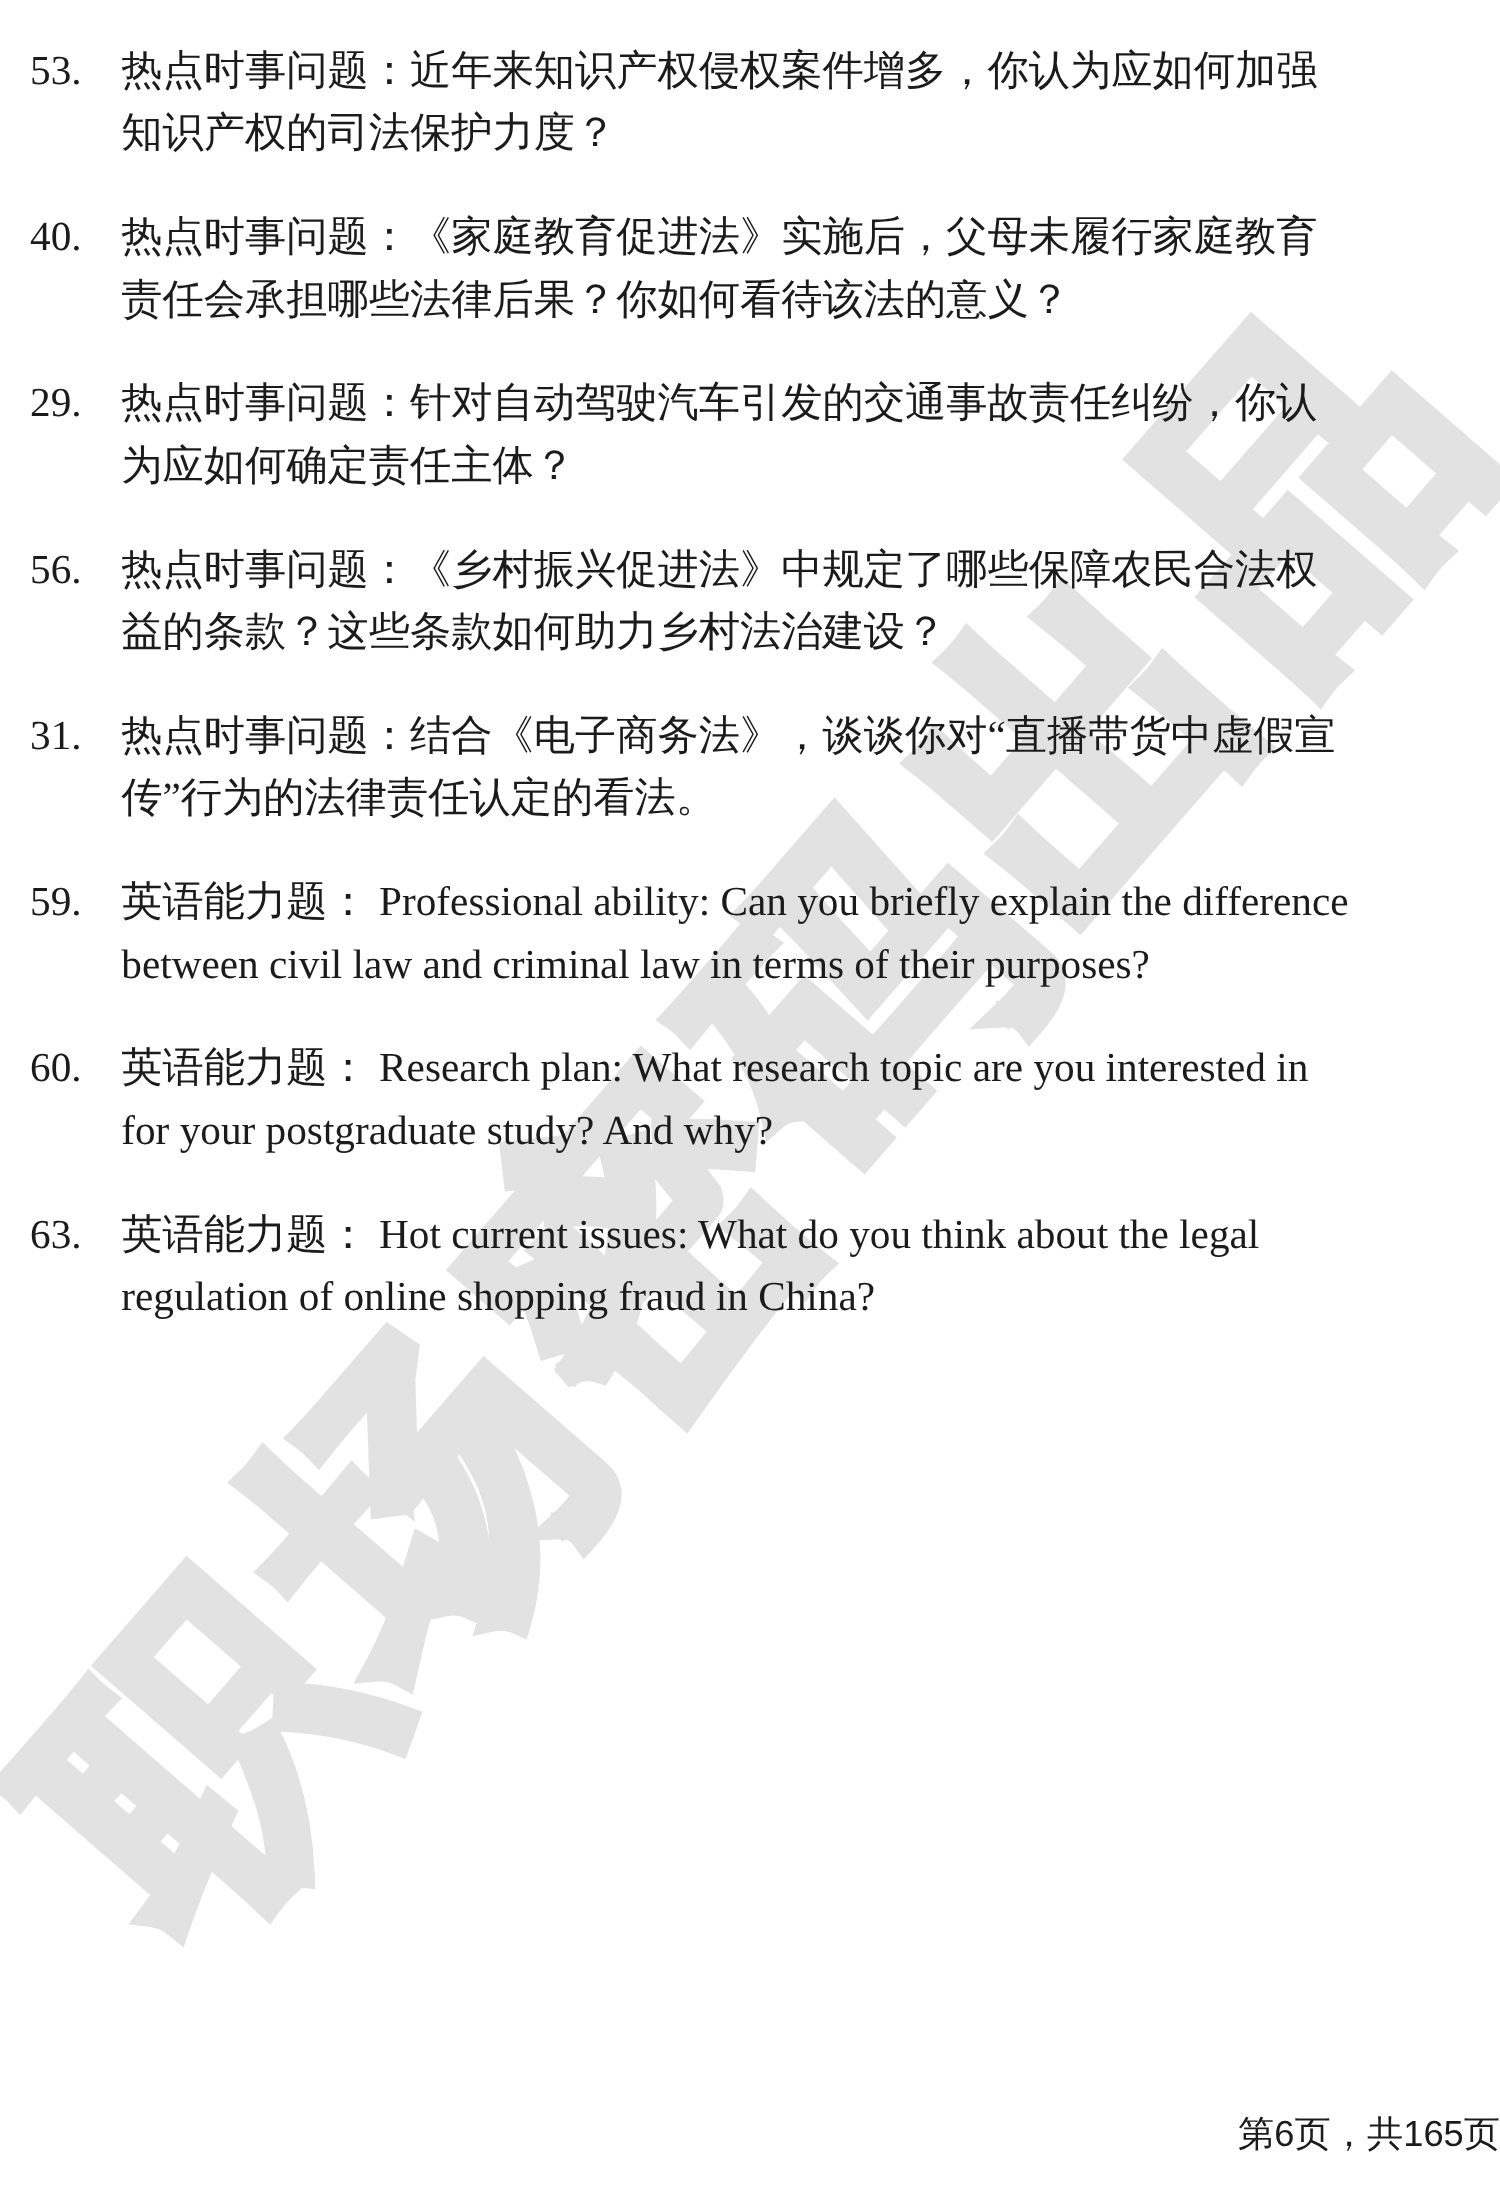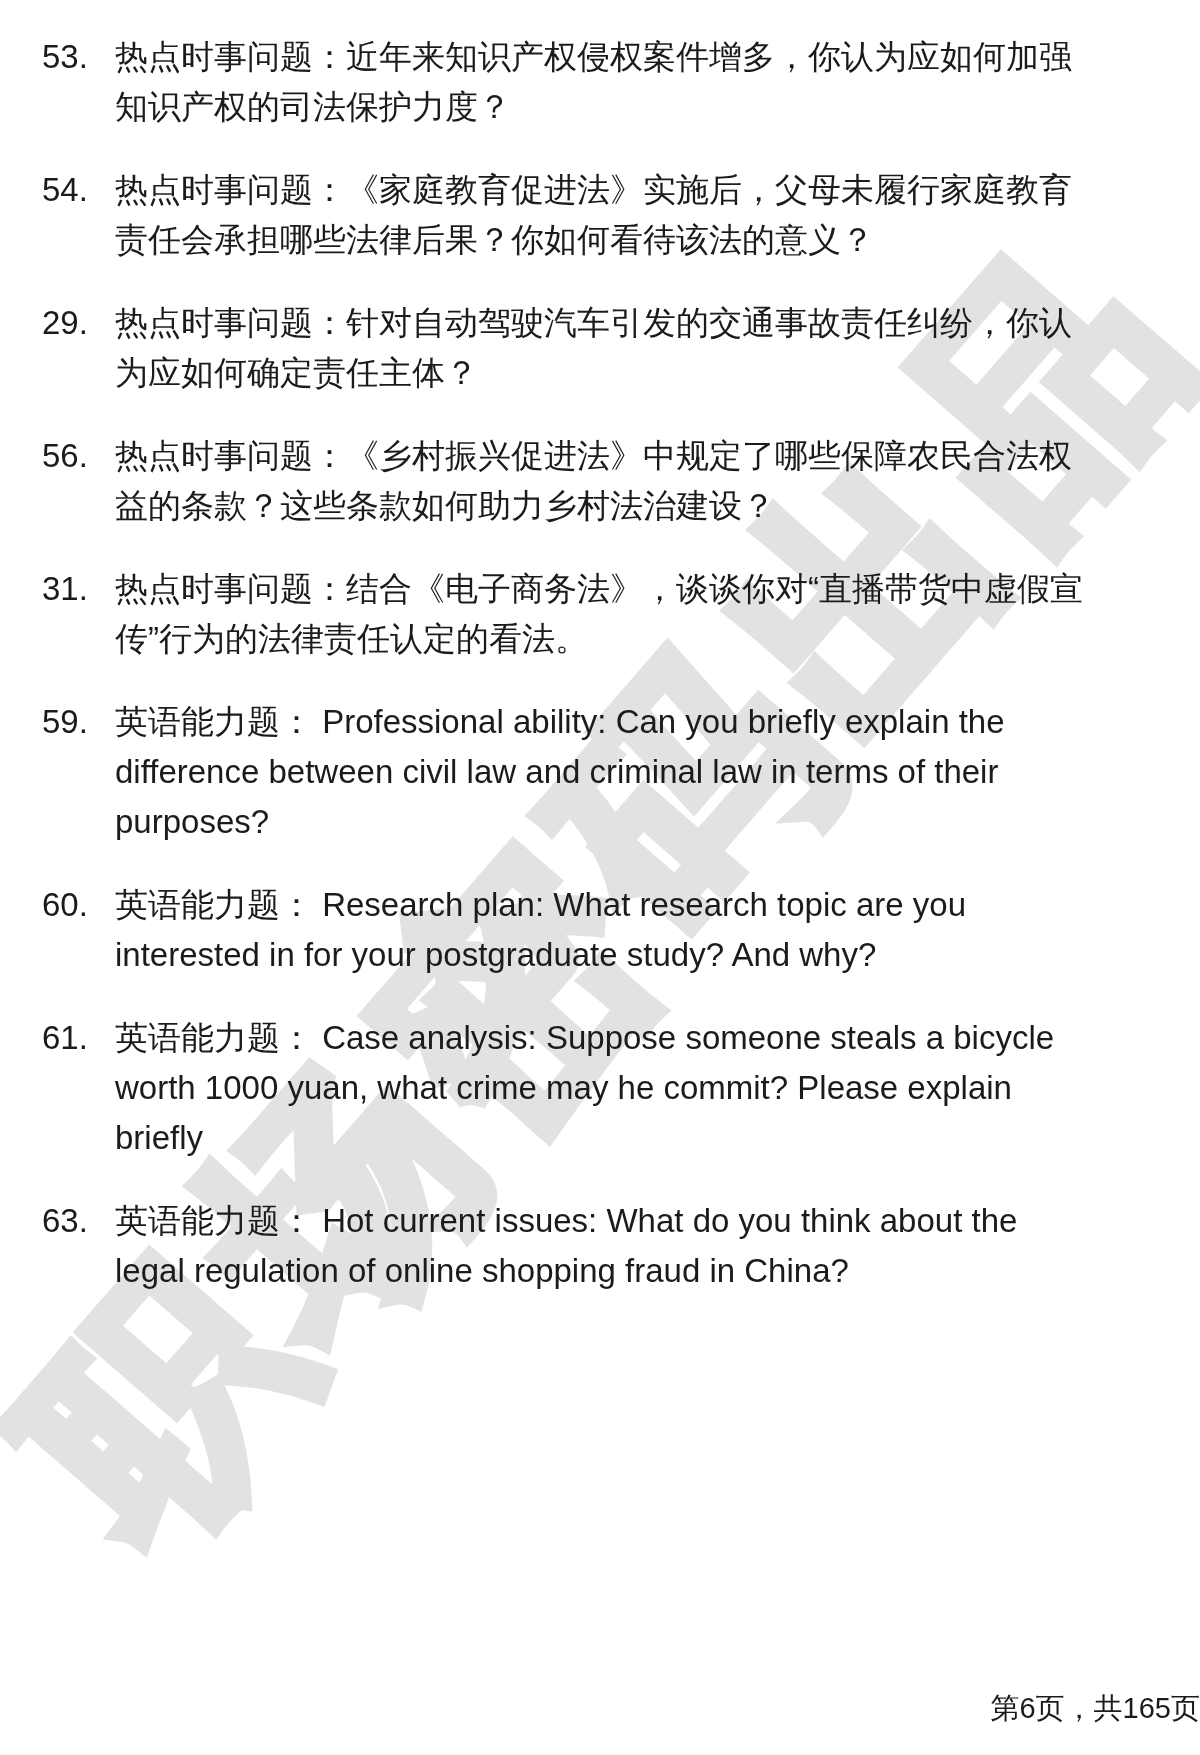--- a/index.html
+++ b/index.html
@@ -30,21 +30,22 @@
     -webkit-text-stroke: 14px #e2e2e2;
     z-index: 0;
     user-select: none;
     pointer-events: none;
   }
   .question-list {
     position: relative;
     z-index: 1;
     list-style: none;
     margin: 0;
-    padding: 32px 117px 0 42px;
+    padding: 32px 117px 0 24px;
+    font-family: Liberation Serif, serif;
   }
   .question-item {
     display: flex;
     align-items: flex-start;
     margin-bottom: 33px;
     font-size: 33px;
     line-height: 50px;
   }
   .question-item .num {
     flex: none;
@@ -73,21 +74,21 @@
 
   <div class="watermark">职场密码出品</div>
 
   <ol class="question-list">
   <li class="question-item">
     <span class="num">53.</span>
     <span class="txt">热点时事问题：近年来知识产权侵权案件增多，你认为应如何加强知识产权的司法保护力度？</span>
   </li>
 
   <li class="question-item">
-    <span class="num">54.</span>
+    <span class="num">40.</span>
     <span class="txt">热点时事问题：《家庭教育促进法》实施后，父母未履行家庭教育责任会承担哪些法律后果？你如何看待该法的意义？</span>
   </li>
 
   <li class="question-item">
     <span class="num">29.</span>
     <span class="txt">热点时事问题：针对自动驾驶汽车引发的交通事故责任纠纷，你认为应如何确定责任主体？</span>
   </li>
 
   <li class="question-item">
     <span class="num">56.</span>
@@ -103,24 +104,20 @@
   <li class="question-item">
     <span class="num">59.</span>
     <span class="txt">英语能力题： Professional ability: Can you briefly explain the difference between civil law and criminal law in terms of their purposes?</span>
   </li>
 
   <li class="question-item">
     <span class="num">60.</span>
     <span class="txt">英语能力题： Research plan: What research topic are you interested in for your postgraduate study? And why?</span>
   </li>
 
-  <li class="question-item">
-    <span class="num">61.</span>
-    <span class="txt">英语能力题： Case analysis: Suppose someone steals a bicycle worth 1000 yuan, what crime may he commit? Please explain briefly</span>
-  </li>
 
 
   <li class="question-item">
     <span class="num">63.</span>
     <span class="txt">英语能力题： Hot current issues: What do you think about the legal regulation of online shopping fraud in China?</span>
   </li>
 </ol>
 
   <div class="footer">第6页，共165页</div>
 

